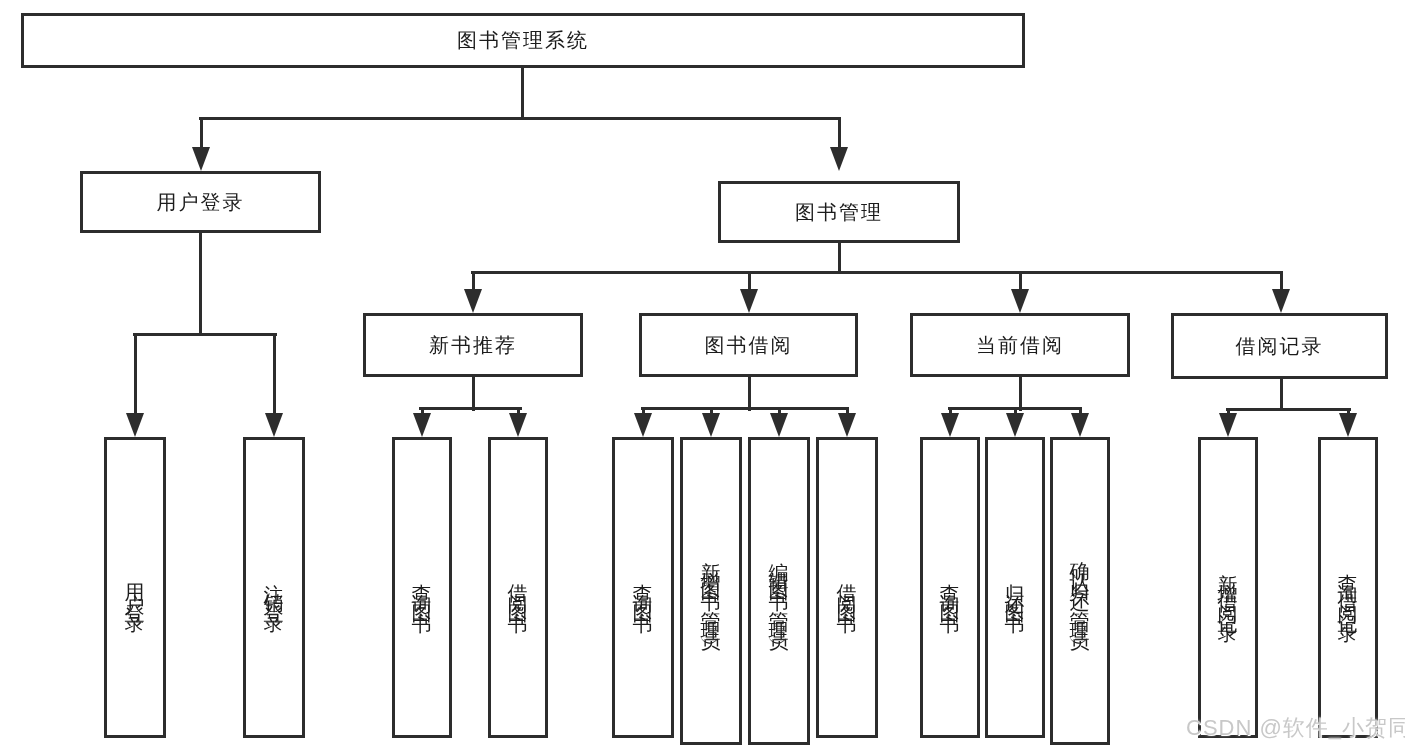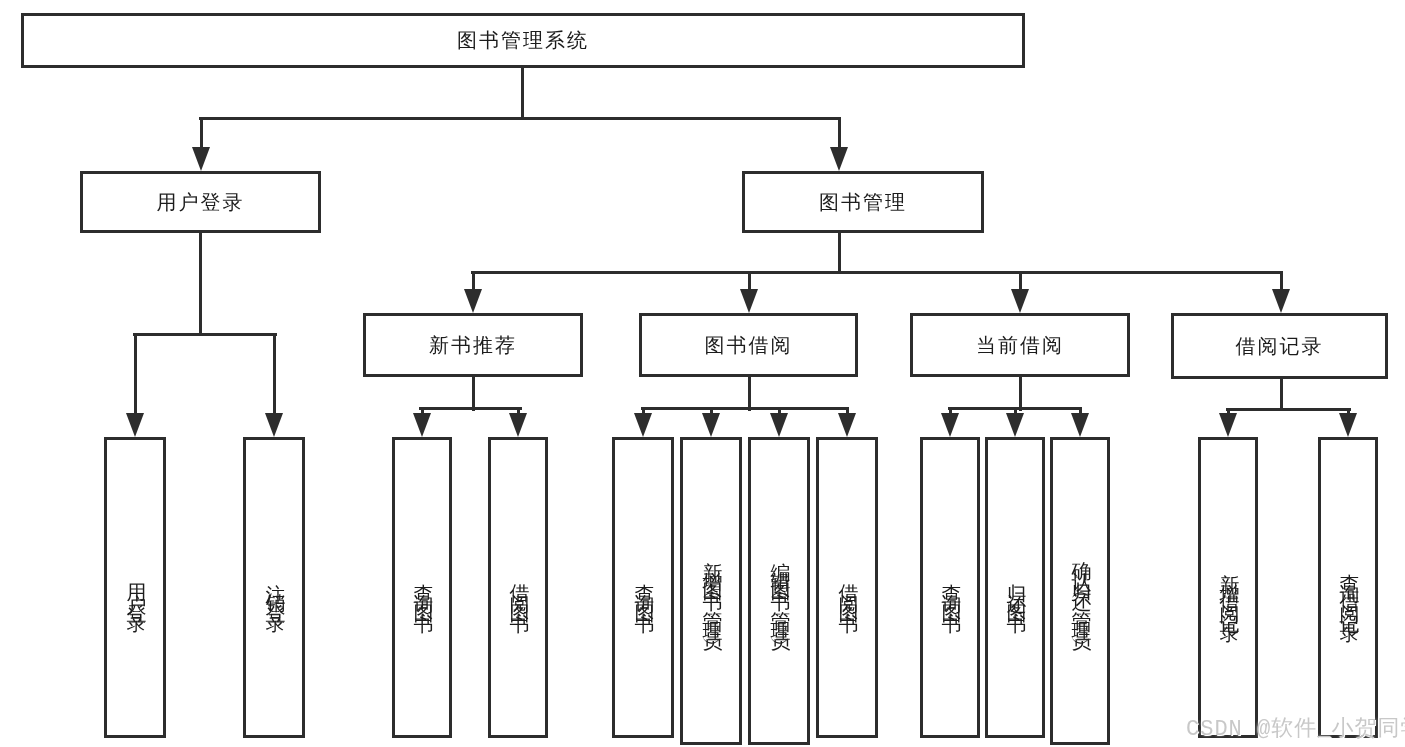--- a/index.html
+++ b/index.html
@@ -2,21 +2,21 @@
 <html><head>
 <meta charset="utf-8">
 <style>
   html, body { margin: 0; padding: 0; background: #ffffff; }
   #canvas {
     position: relative;
     width: 1405px;
     height: 747px;
     background: #ffffff;
     overflow: hidden;
-    font-family: Liberation Mono, monospace;
+    font-family: Liberation Sans, sans-serif;
     color: #1c1c1c;
   }
   .box {
     position: absolute;
     background: #ffffff;
     border: 3px solid #2d2d2d;
     box-sizing: border-box;
     display: flex;
     align-items: center;
     justify-content: center;
@@ -66,21 +66,21 @@
     <div class="hl" style="left:199px; top:117px; width:642px;"></div>
     <div class="vl" style="left:200px; top:117px; height:34px;"></div>
     <div class="arr" style="left:192px; top:147px;"></div>
     <div class="vl" style="left:838px; top:117px; height:34px;"></div>
     <div class="arr" style="left:830px; top:147px;"></div>
   </div>
 
   <div class="box" style="left:80px; top:171px; width:241px; height:62px;">
     <span>用户登录</span>
   </div>
-  <div class="box" style="left:718px; top:171px; width:242px; height:62px;margin-left:24px;">
+  <div class="box" style="left:718px; top:181px; width:242px; height:62px;">
     <span>图书管理</span>
   </div>
 
   <div>
     <div class="vl" style="left:199px; top:233px; height:103px;"></div>
     <div class="hl" style="left:133px; top:333px; width:144px;"></div>
     <div class="vl" style="left:134px; top:333px; height:84px;"></div>
     <div class="arr" style="left:126px; top:413px;"></div>
     <div class="vl" style="left:273px; top:333px; height:84px;"></div>
     <div class="arr" style="left:265px; top:413px;"></div>

